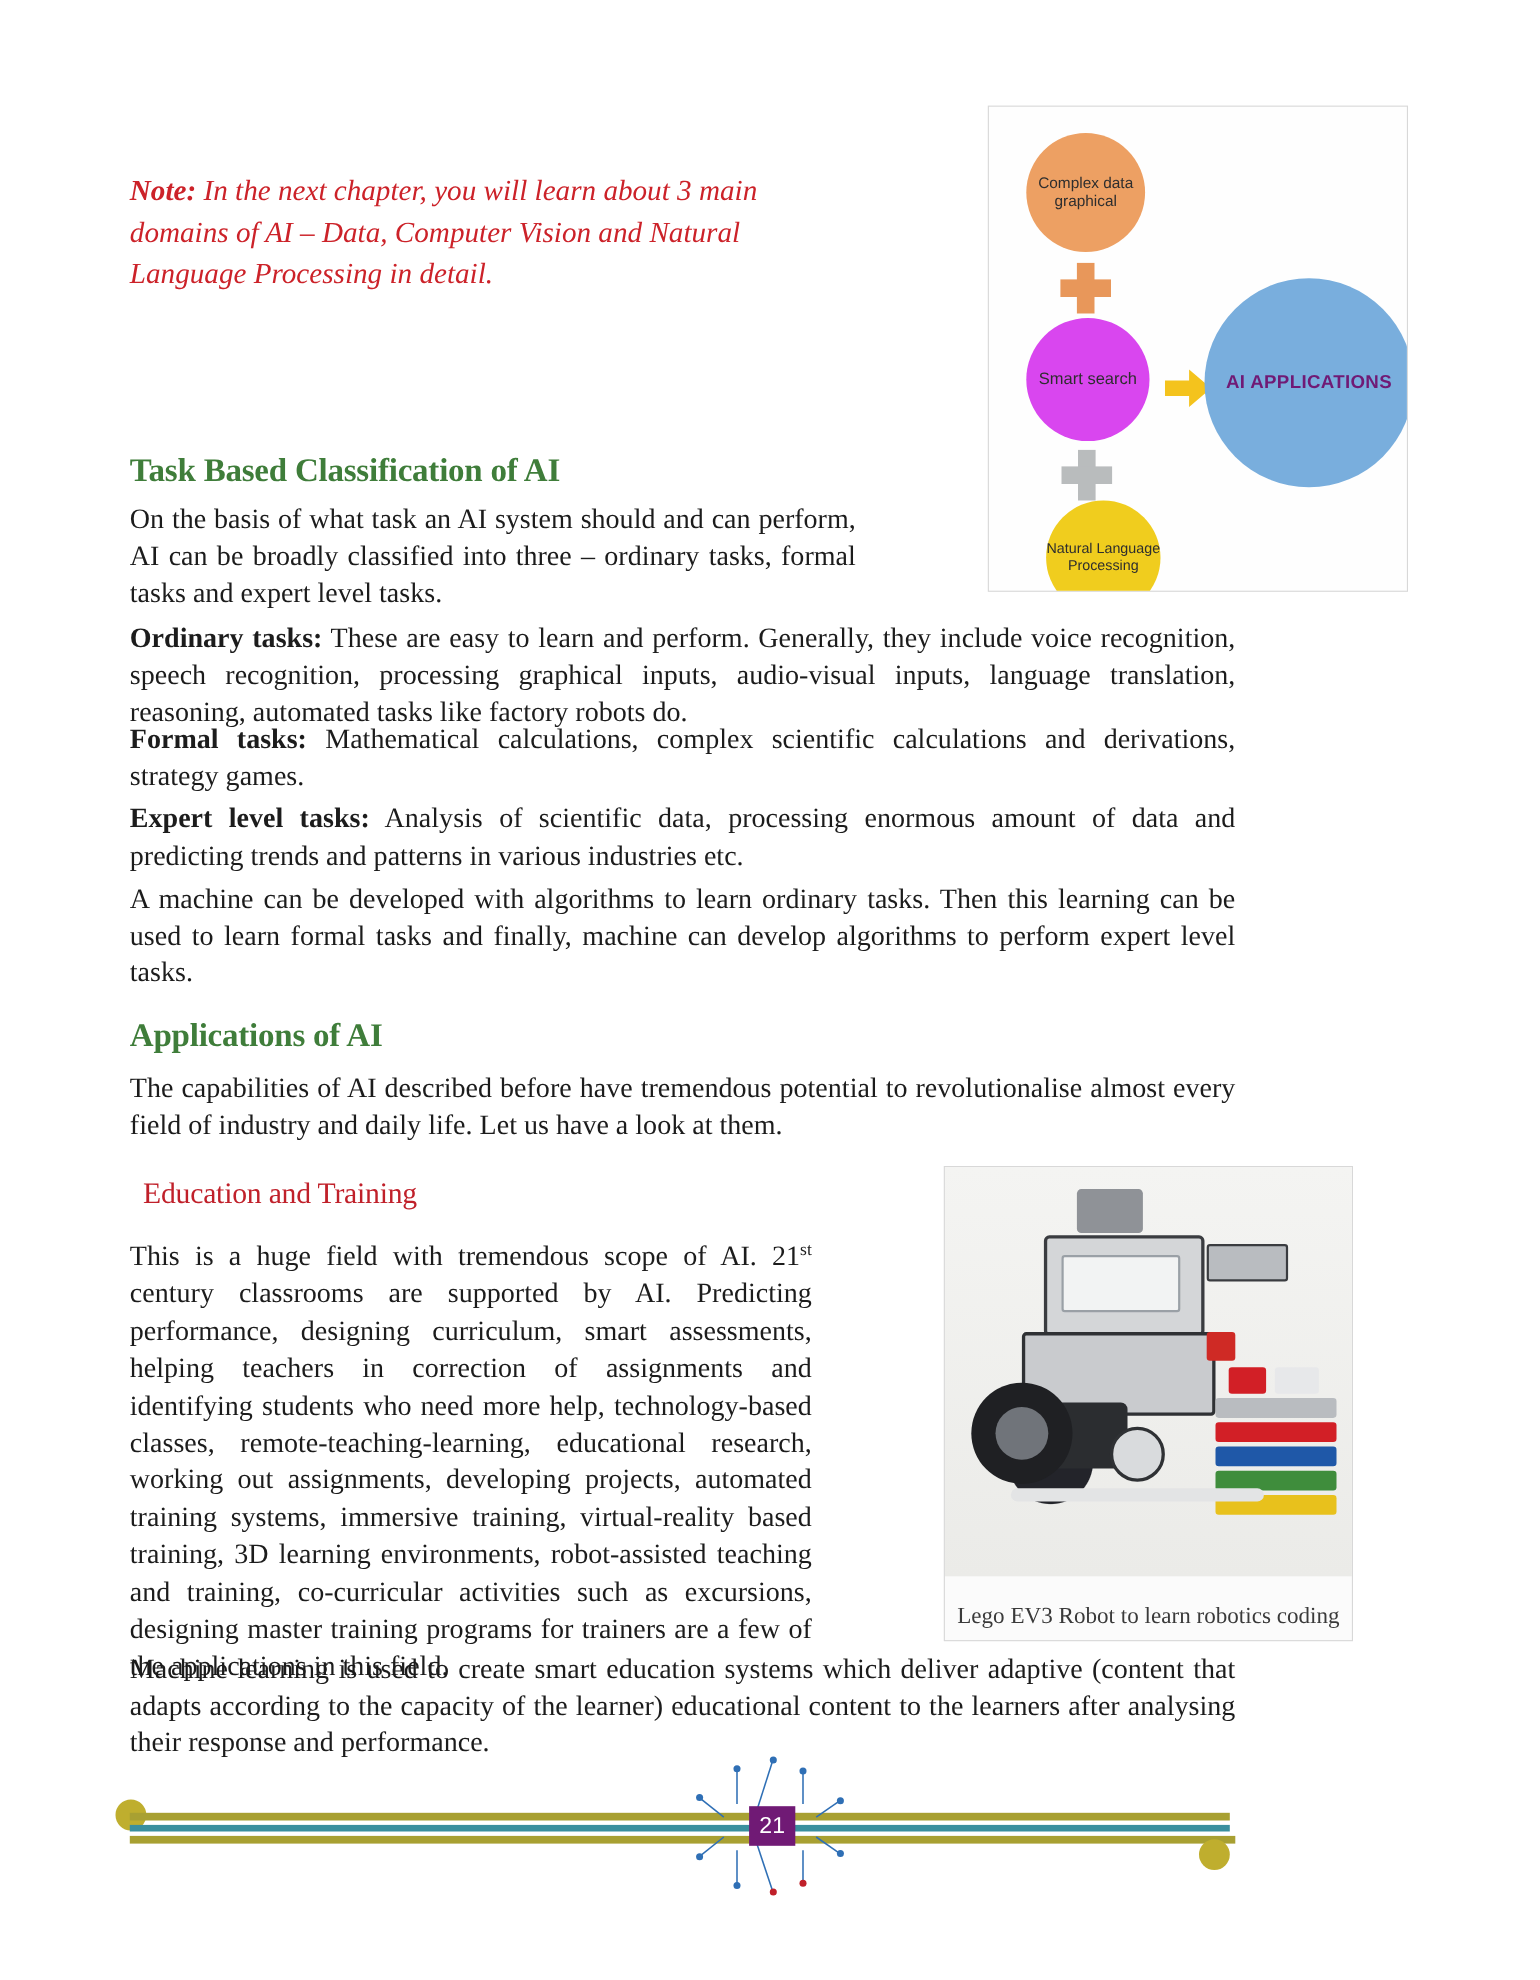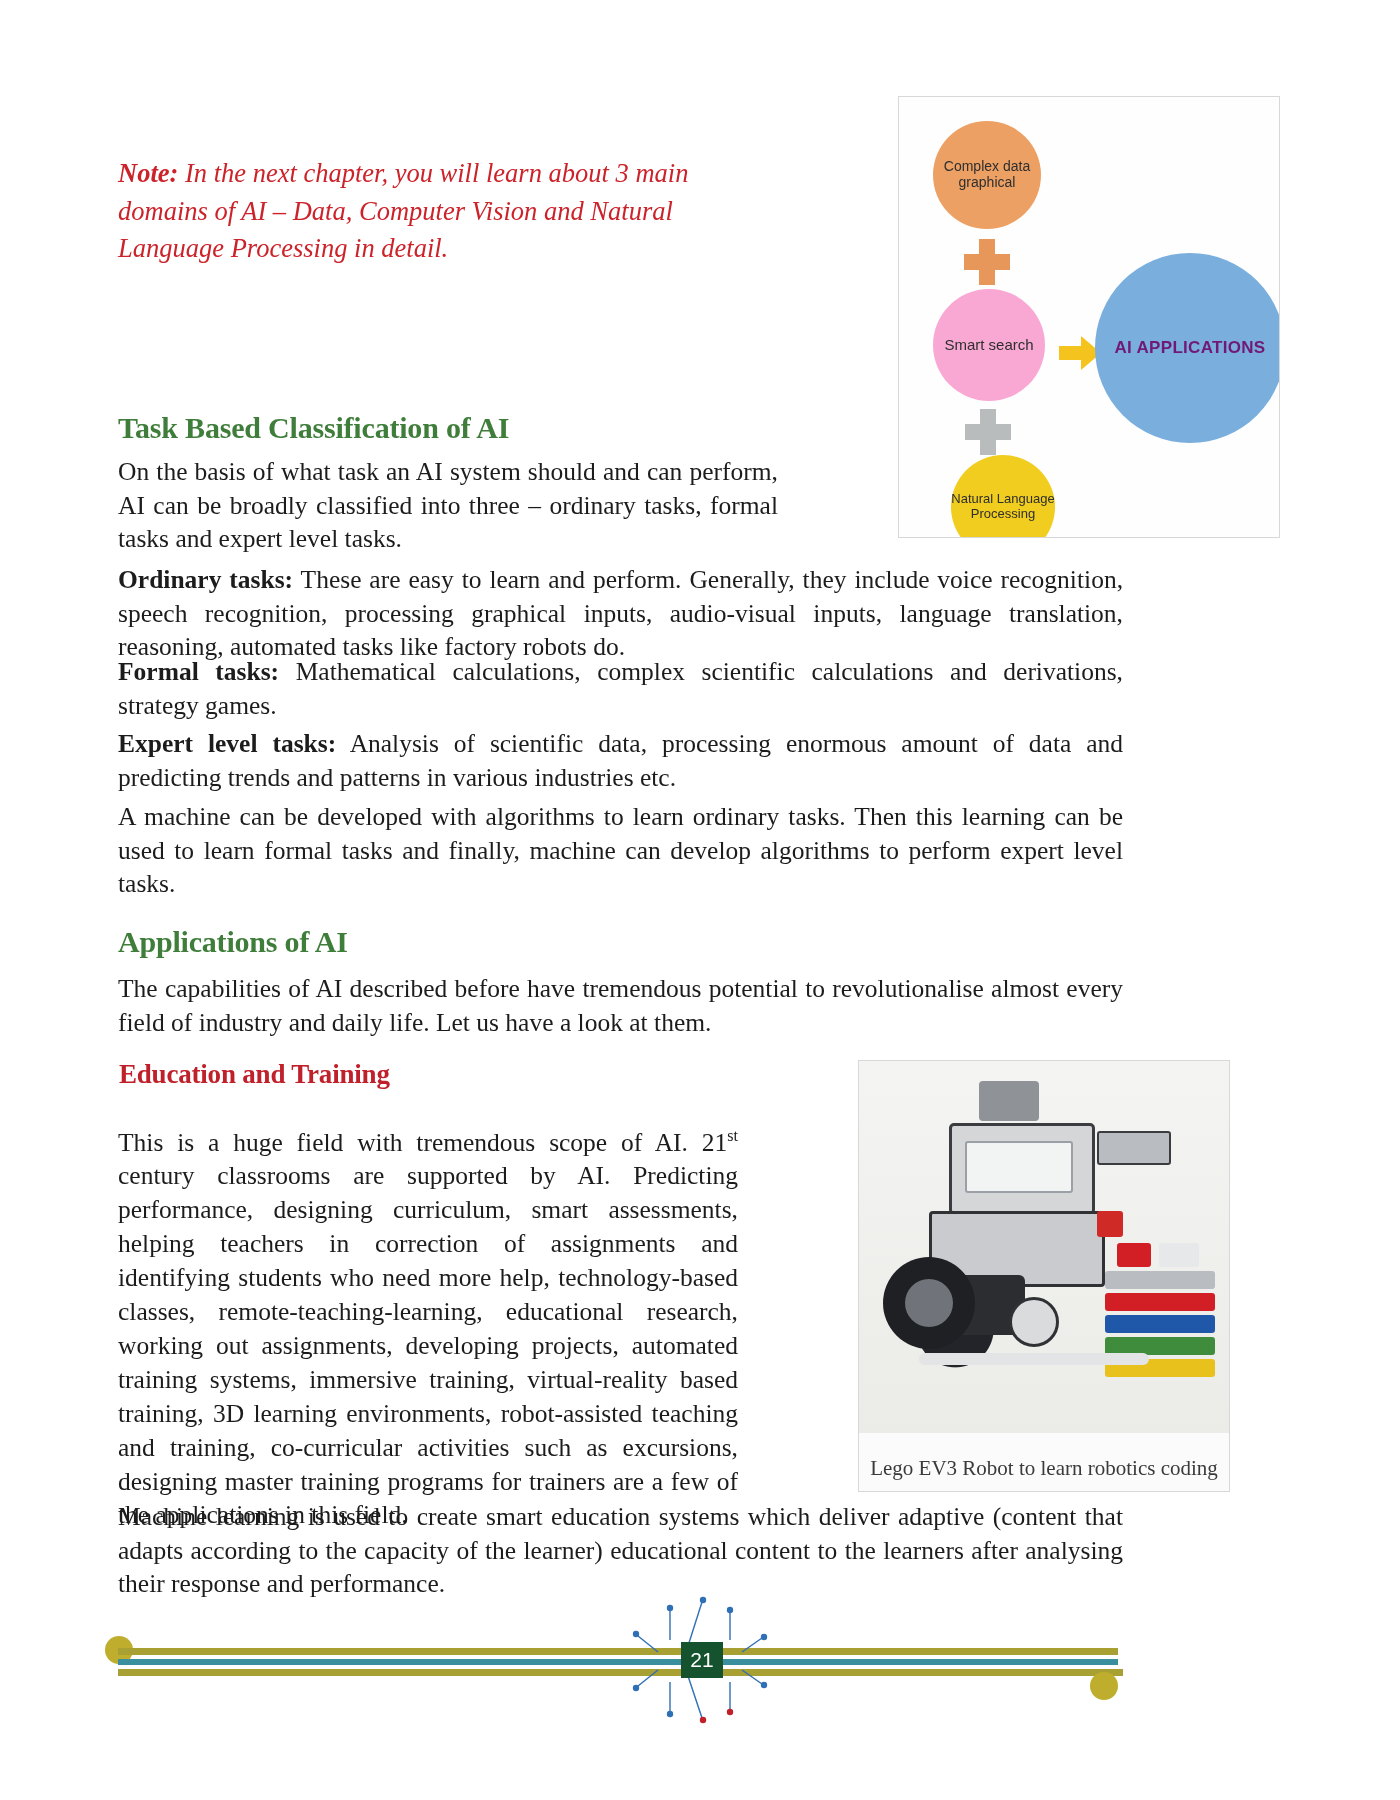--- a/index.html
+++ b/index.html
@@ -43,21 +43,21 @@
     line-height:1.12;
   }
   .c-complex {
     left:34px; top:24px; width:108px; height:108px;
     background:#eda濃;
     background:#eda063;
     font-size:14px;
   }
   .c-smart {
     left:34px; top:192px; width:112px; height:112px;
-    background:#f9a8d4;
+    background:#d946ef;
     font-size:15px;
   }
   .c-nlp {
     left:52px; top:358px; width:104px; height:104px;
     background:#f0cd1e;
     font-size:13px;
   }
   .c-apps {
     left:196px; top:156px; width:190px; height:190px;
     background:#79aedd;
@@ -85,23 +85,23 @@
     position:absolute;
     margin:0;
     font-family:"Liberation Serif", serif;
     font-weight:bold;
     font-size:30px;
     color:#3f7d3a;
     letter-spacing:-0.2px;
   }
   h3.sub {
     position:absolute;
-    margin:1px;
+    margin:12px;
     font-family:"Liberation Serif", serif;
-    font-weight:bold;
+    font-weight:normal;
     font-size:27px;
     color:#c0202a;
     letter-spacing:-0.2px;
   }
 
   
   p.body {
     position:absolute;
     margin:0;
     font-size:25.5px;
@@ -148,21 +148,21 @@
   }
   .bar { position:absolute; }
   .bar-olive-top { left:118px; top:1648px; width:1000px; height:7px; background:#a8a032; }
   .bar-teal      { left:118px; top:1659px; width:1000px; height:6px; background:#3a8f9e; }
   .bar-olive-bot { left:118px; top:1669px; width:1005px; height:7px; background:#a8a032; }
   .dot-left  { position:absolute; left:105px; top:1636px; width:28px; height:28px; border-radius:50%; background:#bfae2e; }
   .dot-right { position:absolute; left:1090px; top:1672px; width:28px; height:28px; border-radius:50%; background:#bfae2e; }
   .pagebadge {
     position:absolute; left:681px; top:1642px;
     width:42px; height:36px;
-    background:#14532d;
+    background:#701a75;
     color:#fff;
     font-family:"Liberation Sans", sans-serif;
     font-size:21px;
     display:flex; align-items:center; justify-content:center;
   }
   .sparkles { position:absolute; left:630px; top:1596px; width:140px; height:128px; }
 </style>
 </head>
 <body>
 

